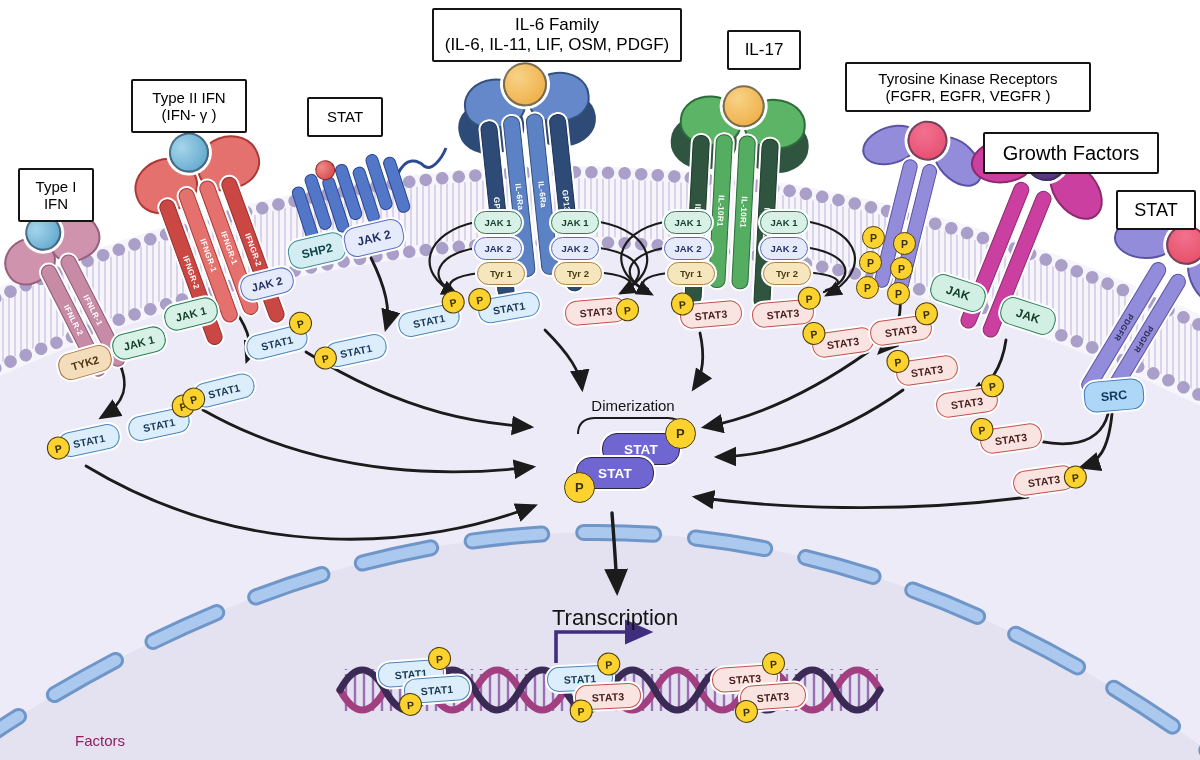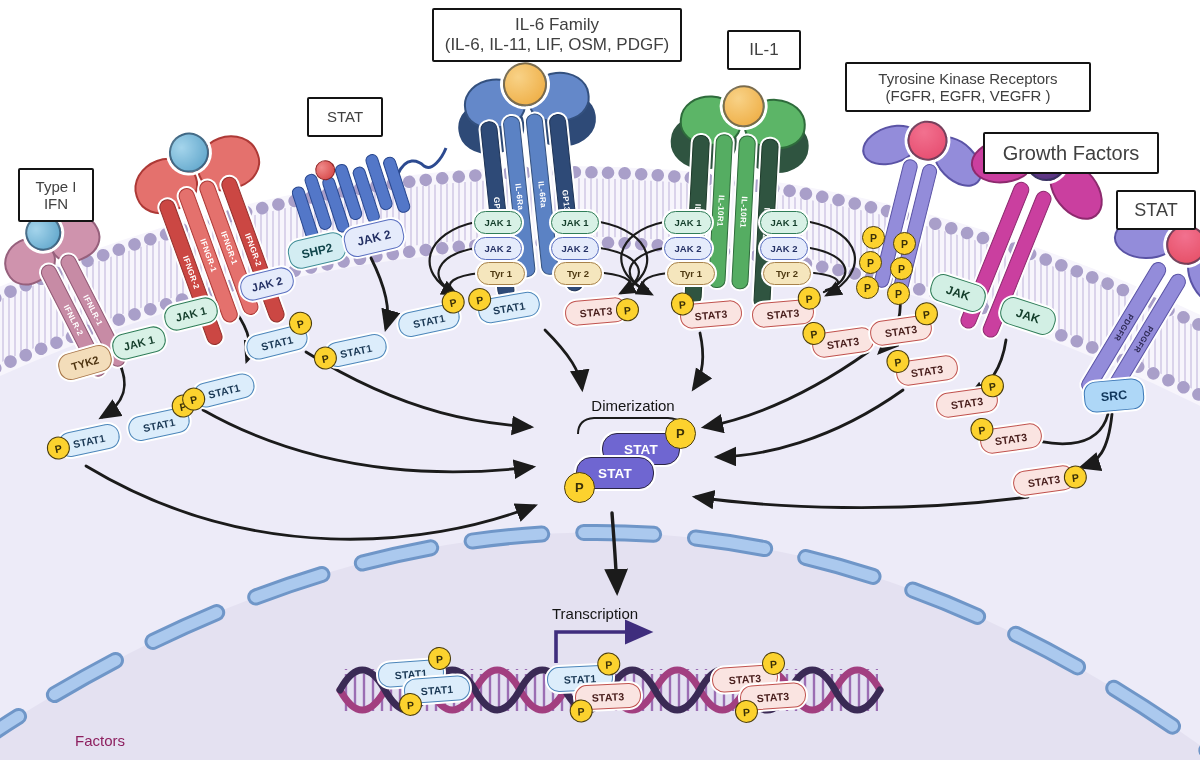--- a/index.html
+++ b/index.html
@@ -2,21 +2,21 @@
 <html><head>
 <meta charset="utf-8">
 <style>
   html,body{margin:0;padding:0;background:#fff;font-family:"Liberation Sans",sans-serif;}
   #stage{position:relative;width:1200px;height:760px;overflow:hidden;background:#fff;}
   #bg{position:absolute;left:0;top:0;z-index:1;}
 
   
   .tbox{position:absolute;z-index:40;background:#fff;border:2.5px solid #141414;border-radius:2px;
         display:flex;flex-direction:column;justify-content:center;align-items:center;
-        text-align:center;color:#404040;line-height:1.15;padding:3px 6px;}
+        text-align:center;color:#000000;line-height:1.15;padding:3px 6px;}
   .tbox .l1,.tbox .l2{white-space:nowrap;}
 
   
   .pill{position:absolute;z-index:25;height:23px;min-width:60px;border-radius:12px;
         display:flex;align-items:center;justify-content:center;
         font-size:10.5px;font-weight:700;letter-spacing:.2px;
         border:1.6px solid;box-shadow:0 0 0 2px #fff;transform:rotate(var(--r,0deg));}
   .stat1{background:#dcedfb;border-color:#4c86ba;color:#1a3854;}
   .stat3{background:#fae4e1;border-color:#c0524e;color:#4a201e;}
   .kin{position:absolute;z-index:26;border-radius:12px;display:flex;align-items:center;justify-content:center;
@@ -155,29 +155,33 @@
 
   <path d="M556,663 L556,632 L648,632" fill="none" stroke="#3f2d7d" stroke-width="3.6" marker-end="url(#ahp)"></path>
 
   <path d="M398,174 C406,156 418,160 424,166 C432,172 442,158 446,148" fill="none" stroke="#2c4a90" stroke-width="3"></path>
 </svg>
 
 <div class="tbox" style="left:18px;top:168px;width:60px;height:44px;font-size:15px;">
   <span class="l1">Type I</span>
   <span class="l2">IFN</span>
 </div>
+<div class="tbox" style="left:131px;top:79px;width:100px;height:44px;font-size:15px;">
+  <span class="l1">Type II IFN</span>
+  <span class="l2">(IFN- γ )</span>
+</div>
 <div class="tbox" style="left:307px;top:97px;width:60px;height:30px;font-size:15px;">
   <span class="l1">STAT</span>
 </div>
 <div class="tbox" style="left:432px;top:8px;width:234px;height:44px;font-size:17px;">
   <span class="l1">IL-6 Family</span>
   <span class="l2">(IL-6, IL-11, LIF, OSM, PDGF)</span>
 </div>
 <div class="tbox" style="left:727px;top:30px;width:58px;height:30px;font-size:17px;">
-  <span class="l1">IL-1</span>
+  <span class="l1">IL-17</span>
 </div>
 <div class="tbox" style="left:845px;top:62px;width:230px;height:40px;font-size:15px;">
   <span class="l1">Tyrosine Kinase Receptors</span>
   <span class="l2">(FGFR, EGFR, VEGFR )</span>
 </div>
 <div class="tbox" style="left:983px;top:132px;width:160px;height:32px;font-size:20px;">
   <span class="l1">Growth Factors</span>
 </div>
 <div class="tbox" style="left:1116px;top:190px;width:64px;height:30px;font-size:18px;">
   <span class="l1">STAT</span>
@@ -441,21 +445,21 @@
 <div class="txt" style="left:578px;top:397px;width:110px;text-align:center;font-size:15px;">Dimerization</div>
 <div class="pill dimer" style="left:602px;top:433px;">
       <span class="pbadge p-tr">P</span>
       <span>STAT</span>
     </div>
 <div class="pill dimer" style="left:576px;top:457px;">
       <span class="pbadge p-bl">P</span>
       <span>STAT</span>
     </div>
 
-<div class="txt" style="left:552px;top:605px;font-size:15px;">Transcription</div>
+<div class="txt" style="left:552px;top:605px;font-size:22px;">Transcription</div>
 <div class="txt" style="left:75px;top:732px;font-size:15px;color:#8d1f5f;font-weight:500;">Factors</div>
 
 <div class="pill stat1" style="left:378px;top:661px;--r:-4deg;min-width:64px;">
       <span class="pbadge p-tr">P</span>
       <span>STAT1</span>
     </div>
 <div class="pill stat1" style="left:404px;top:677px;--r:-4deg;min-width:64px;">
       <span class="pbadge p-bl">P</span>
       <span>STAT1</span>
     </div>

